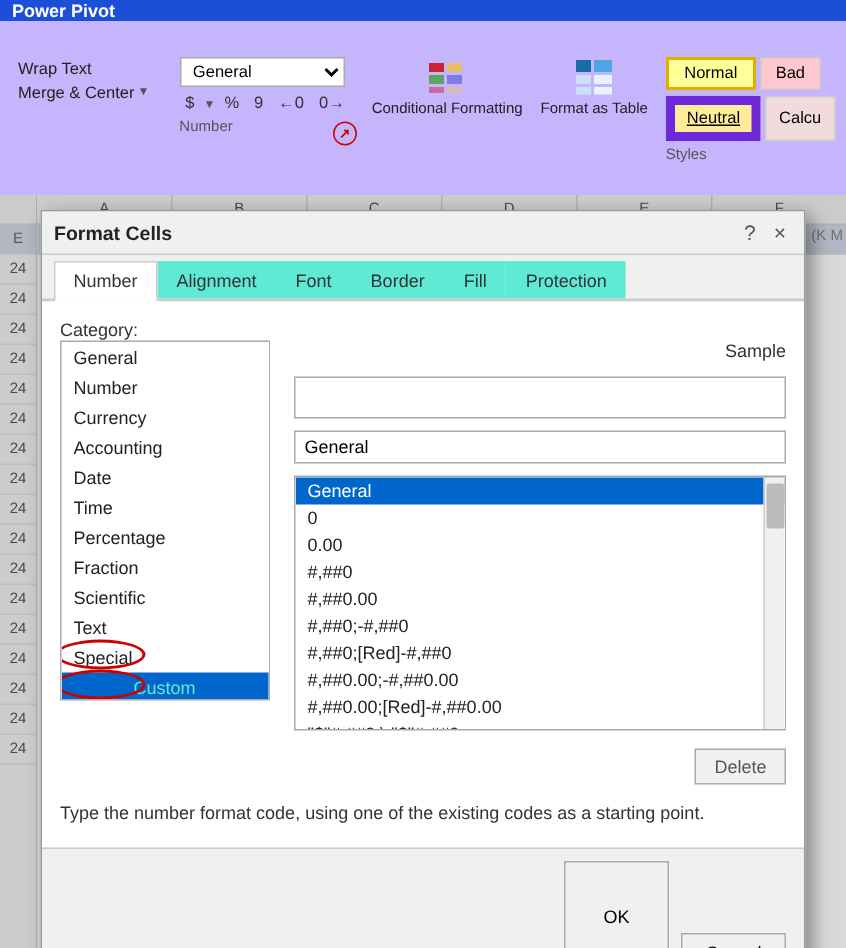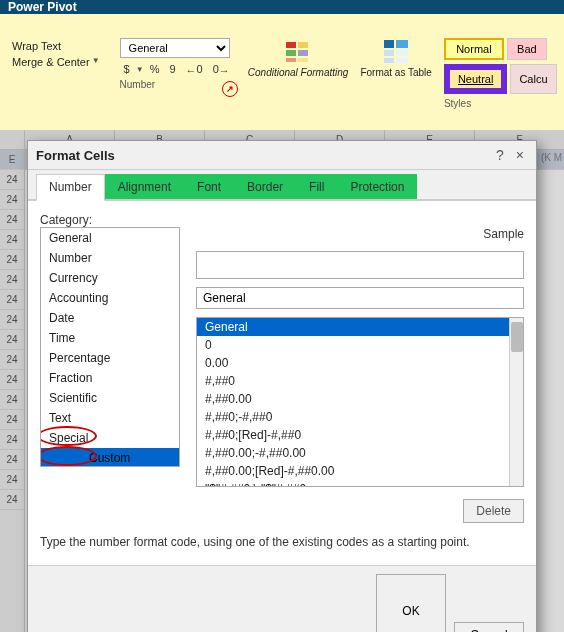--- a/index.html
+++ b/index.html
@@ -17,35 +17,35 @@
     .ribbon {
       background: #2b2b2b;
       width: 564px;
       height: 130px;
       position: relative;
       display: flex;
       flex-direction: column;
     }
 
     .ribbon-top {
-      background: #0c4a6e;
+      background: #1d4ed8;
       height: 28px;
       display: flex;
       align-items: center;
       padding: 0 8px;
     }
 
     .ribbon-title {
       color: white;
       font-size: 12px;
       font-weight: 600;
     }
 
     .ribbon-body {
-      background: #fef9c3;
+      background: #c4b5fd;
       flex: 1;
       display: flex;
       align-items: stretch;
       padding: 20px 0;
       position: relative;
     }
 
     .ribbon-group-label {
       font-size: 10px;
       color: #555;
@@ -276,21 +276,21 @@
       gap: 0;
     }
 
     .tab {
       padding: 5px 12px;
       font-size: 12px;
       cursor: pointer;
       border: 1px solid transparent;
       border-bottom: none;
       color: #333;
-      background: #22c55e;
+      background: #5eead4;
     }
 
     .tab.active {
       background: white;
       border-color: #ccc;
       border-bottom: 1px solid white;
       margin-bottom: -2px;
       z-index: 1;
     }
 
@@ -327,21 +327,21 @@
 
     .category-item {
       padding: 3px 8px;
       font-size: 12px;
       cursor: pointer;
       color: #222;
     }
 
     .category-item.selected {
       background: #0066cc;
-      color: #000000;
+      color: #5eead4;
       padding-left: 48px;
     }
 
     
     .format-right {
       flex: 1;
       display: flex;
       flex-direction: column;
       gap: 8px;
     }
@@ -490,21 +490,21 @@
         <div class="cond-icon">
           <svg width="28" height="28" viewBox="0 0 28 28">
             <rect x="2" y="4" width="10" height="6" fill="#cc0000" opacity="0.8"></rect>
             <rect x="14" y="4" width="10" height="6" fill="#f0c040" opacity="0.8"></rect>
             <rect x="2" y="12" width="10" height="6" fill="#40a040" opacity="0.8"></rect>
             <rect x="14" y="12" width="10" height="6" fill="#4040cc" opacity="0.5"></rect>
             <rect x="2" y="20" width="10" height="4" fill="#cc0000" opacity="0.4"></rect>
             <rect x="14" y="20" width="10" height="4" fill="#f0c040" opacity="0.4"></rect>
           </svg>
         </div>
-        <span style="font-size:10px;text-align:left;font-style:italic;">Conditional Formatting</span>
+        <span style="font-size:10px;text-align:left;">Conditional Formatting</span>
       </button>
     </div>
 
     <div class="cond-group">
       <button class="cond-btn">
         <div class="cond-icon">
           <svg width="28" height="28" viewBox="0 0 28 28">
             <rect x="2" y="2" width="10" height="8" fill="#1a6ca8"></rect>
             <rect x="14" y="2" width="12" height="8" fill="#4da6e0"></rect>
             <rect x="2" y="12" width="10" height="6" fill="#cce0f5"></rect>

